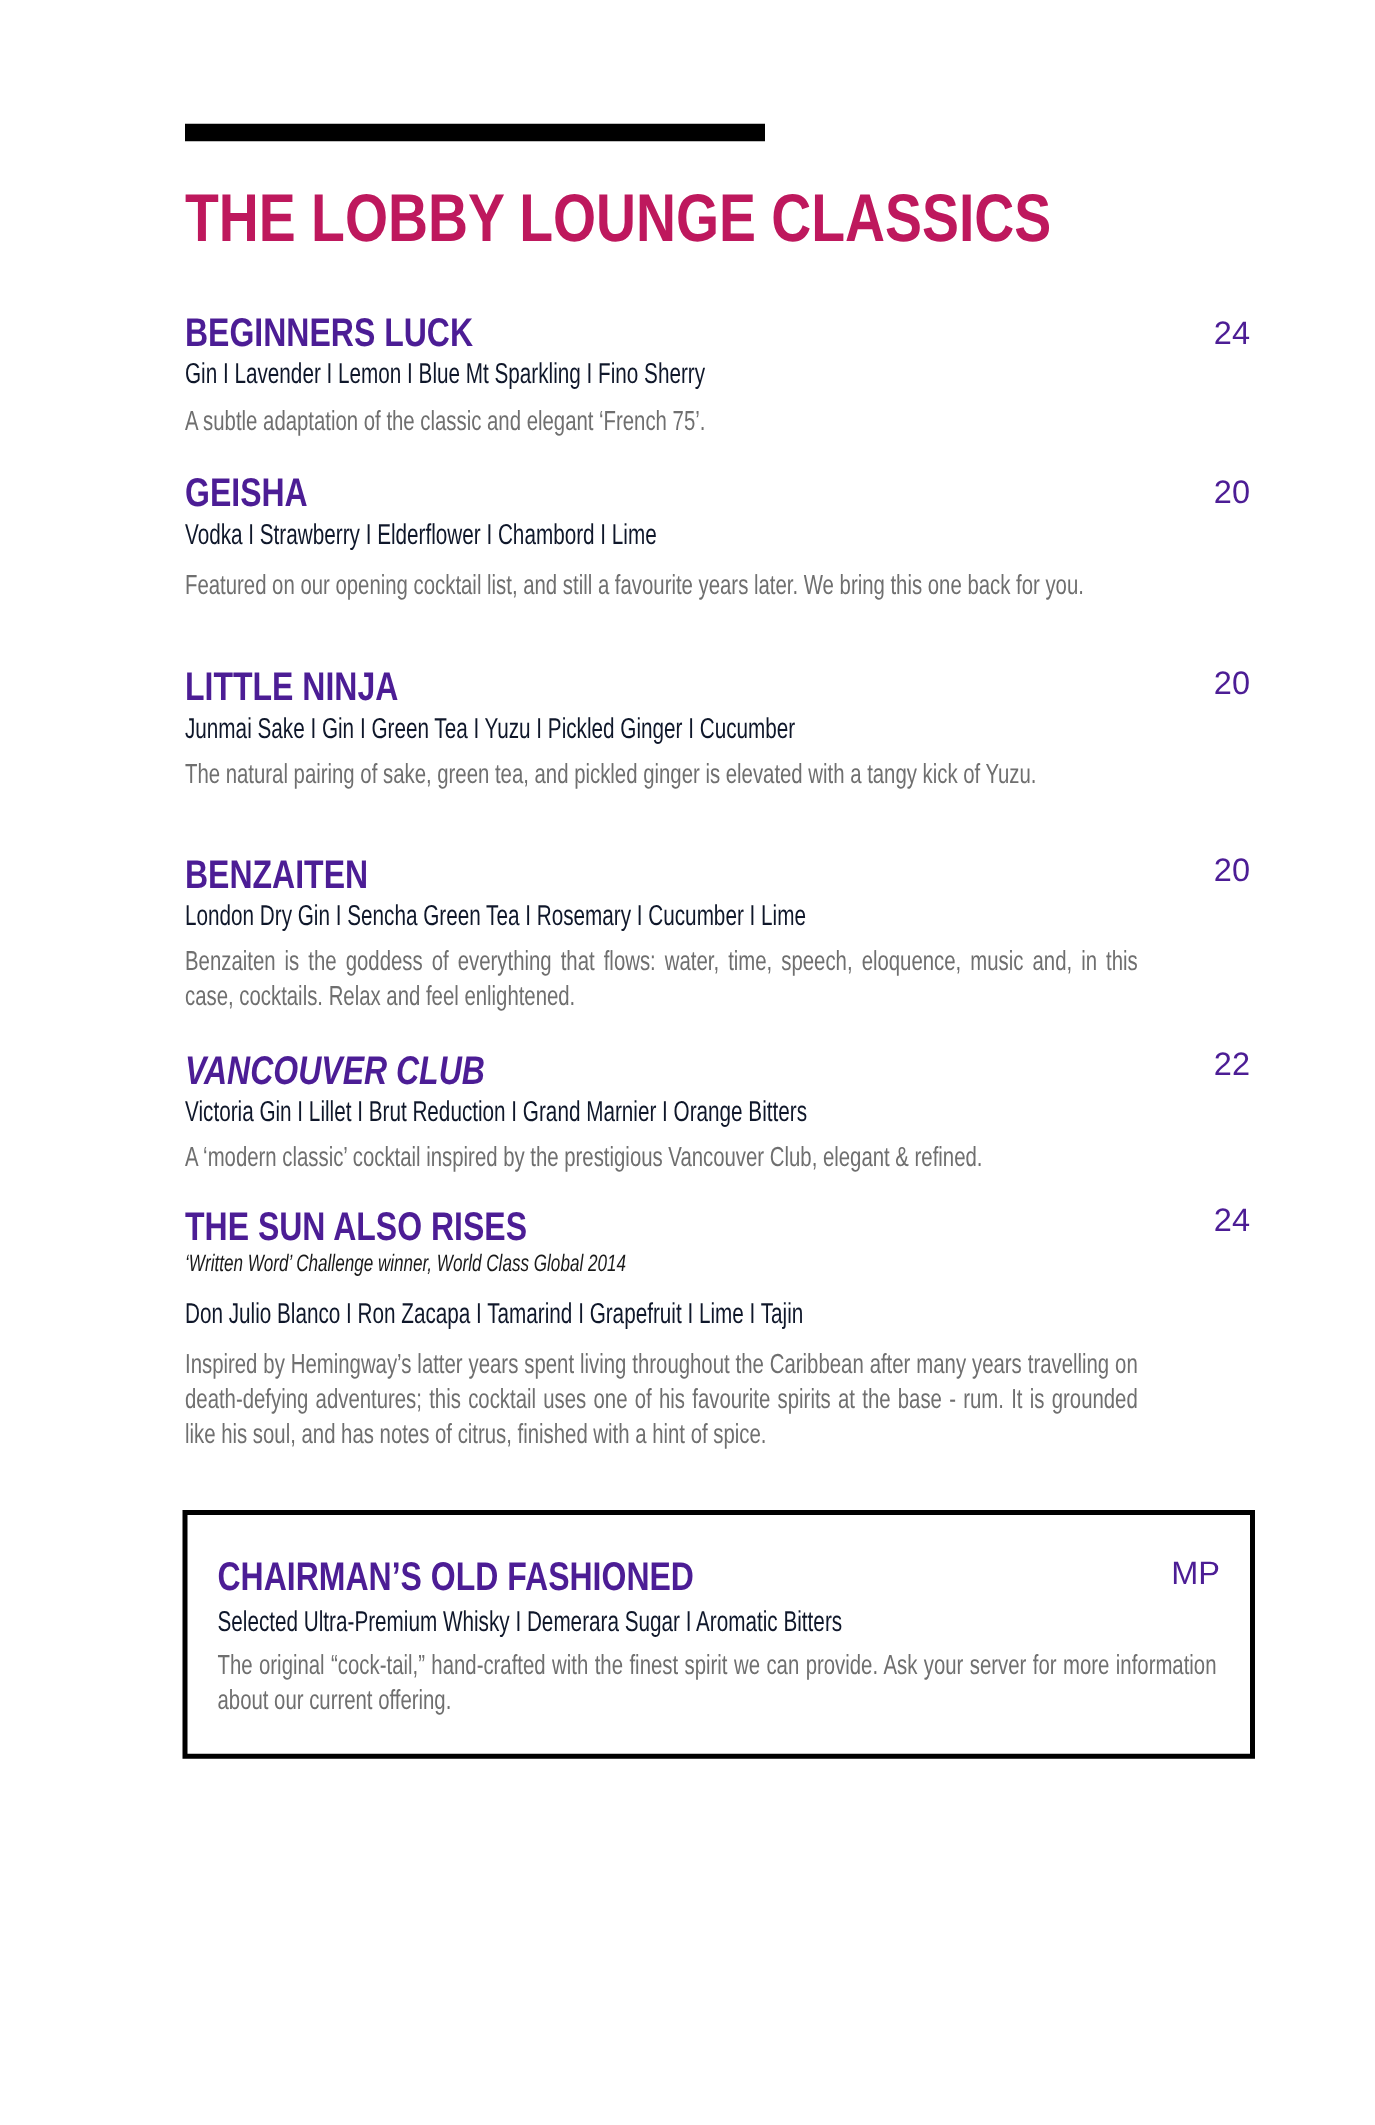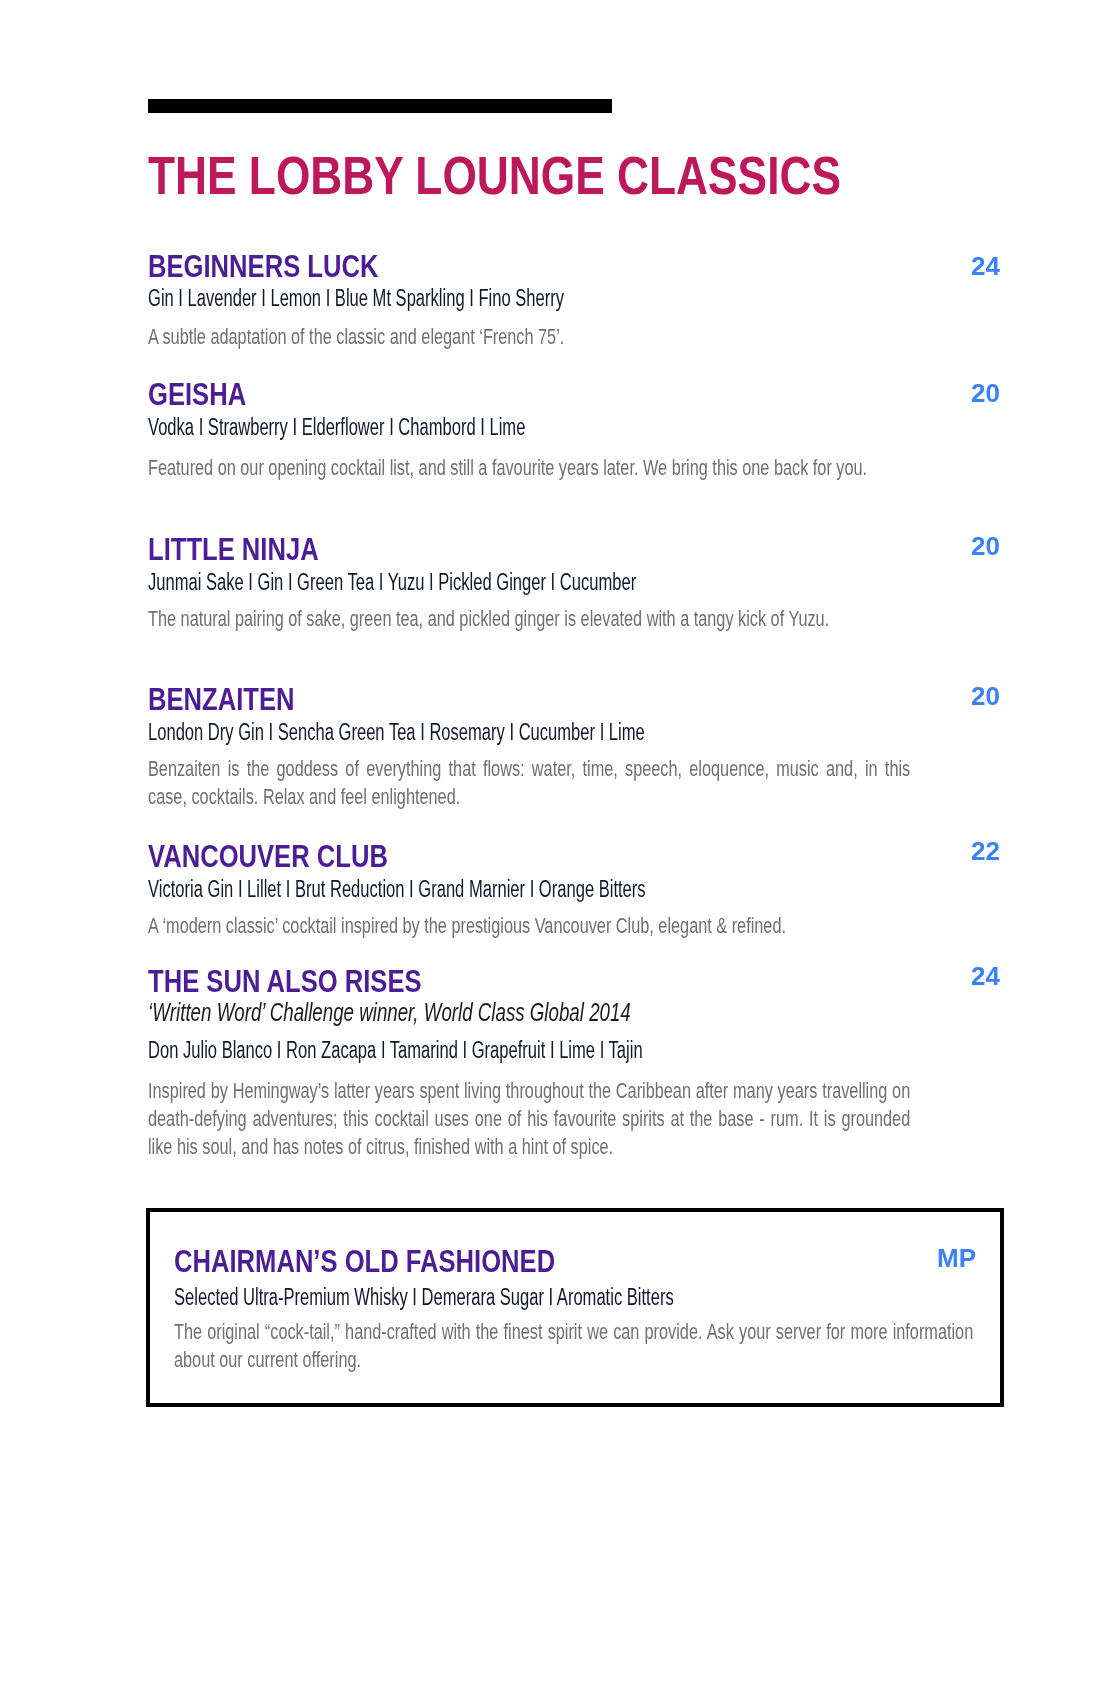--- a/index.html
+++ b/index.html
@@ -8,25 +8,25 @@
   .abs { position: absolute; }
   .bar { left: 148px; top: 99px; width: 464px; height: 14px; background: #000; }
   .cond { display: inline-block; transform-origin: 0 0; white-space: nowrap; }
   .title { left: 148px; top: 150px; font-weight: bold; font-size: 54px; line-height: 50px;
            color: #be185d; }
   .title .cond { transform: scaleX(0.82); }
   .h { font-weight: bold; font-size: 32px; line-height: 36px; color: #4c1d95; }
   .h .cond { transform: scaleX(0.80); }
   .ing { font-size: 23px; line-height: 26px; color: #0f172a; }
   .ing .cond { transform: scaleX(0.72); }
-  .sub { font-size: 26px; line-height: 22px; font-style: italic; color: #1a1a1a; }
+  .sub { font-size: 19px; line-height: 22px; font-style: italic; color: #1a1a1a; }
   .sub .cond { transform: scaleX(0.72); }
   .desc { font-size: 22px; line-height: 28px; color: #6f6f6f; }
   .descwrap { transform-origin: 0 0; transform: scaleX(0.74); text-align: justify; }
-  .price { font-size: 26px; line-height: 30px; color: #3b82f6; text-align: right; width: 80px; font-weight: bold; }
+  .price { font-size: 26px; line-height: 30px; color: #4c1d95; text-align: right; width: 80px; }
   .box { left: 146px; top: 1208px; width: 850px; height: 191px; border: 4px solid #000; }
 </style>
 </head>
 <body>
 
 <div class="abs bar"></div>
 <div class="abs title"><span class="cond">THE LOBBY LOUNGE CLASSICS</span></div>
 
 <div>
   <div class="abs h" style="left:148px;top:248px;"><span class="cond">BEGINNERS LUCK</span></div>
@@ -58,21 +58,21 @@
 <div>
   <div class="abs h" style="left:148px;top:681px;"><span class="cond">BENZAITEN</span></div>
   <div class="abs price" style="left:920px;top:681px;">20</div>
   <div class="abs ing" style="left:148px;top:719px;"><span class="cond">London Dry Gin I Sencha Green Tea I Rosemary I Cucumber I Lime</span></div>
   <div class="abs desc" style="left:148px;top:755px;width:1030px;">
       <div class="descwrap">Benzaiten is the goddess of everything that flows: water, time, speech, eloquence, music and, in this case, cocktails. Relax and feel enlightened.</div>
     </div>
 </div>
 
 <div>
-  <div class="abs h" style="left:148px;top:838px;"><span class="cond">VANCOUVER CLUB</span></div>
+  <div class="abs h" style="left:148px;top:838px;font-style:italic;"><span class="cond">VANCOUVER CLUB</span></div>
   <div class="abs price" style="left:920px;top:836px;">22</div>
   <div class="abs ing" style="left:148px;top:876px;"><span class="cond">Victoria Gin I Lillet I Brut Reduction I Grand Marnier I Orange Bitters</span></div>
   <div class="abs desc" style="left:148px;top:912px;width:1030px;">
       <div class="descwrap">A ‘modern classic’ cocktail inspired by the prestigious Vancouver Club, elegant &amp; refined.</div>
     </div>
 </div>
 
 <div>
   <div class="abs h" style="left:148px;top:963px;"><span class="cond">THE SUN ALSO RISES</span></div>
   <div class="abs price" style="left:920px;top:961px;">24</div>

